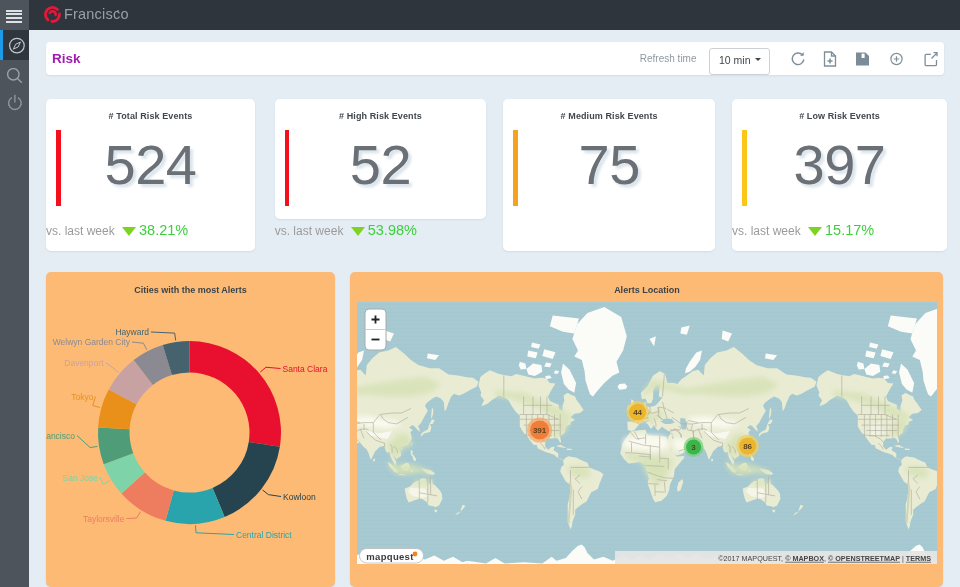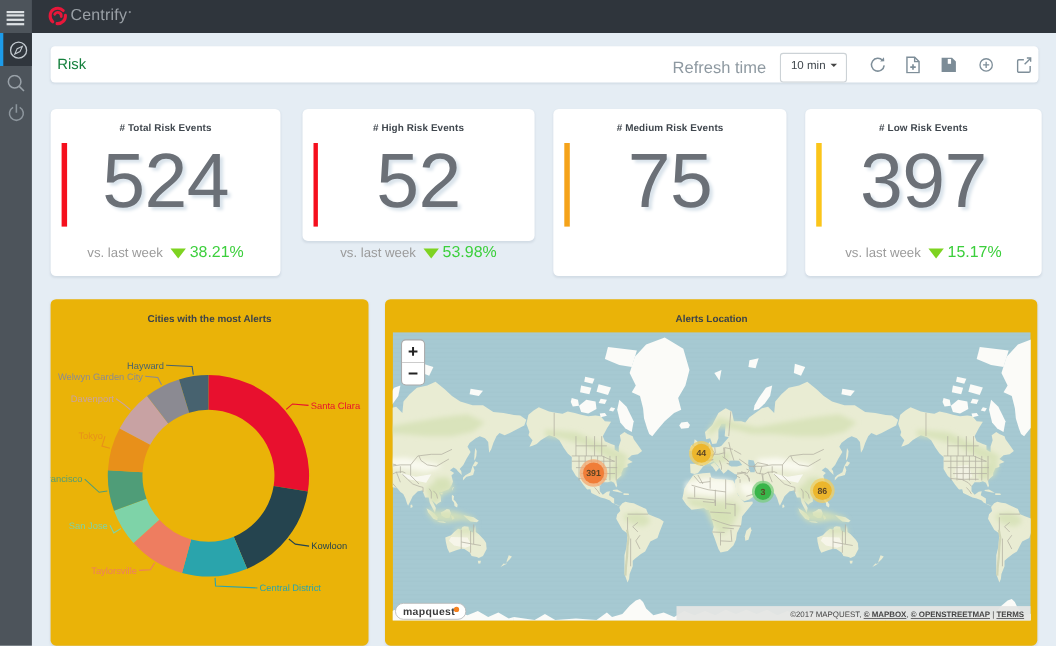--- a/index.html
+++ b/index.html
@@ -3,51 +3,51 @@
 * {margin:0;padding:0;box-sizing:border-box}
 html,body {width:960px;height:587px;overflow:hidden;font-family:"Liberation Sans",sans-serif;background:#e5edf4}
 #topbar {position:absolute;left:0;top:0;width:960px;height:30px;background:#2f353c}
 #burger {position:absolute;left:0;top:0;width:29px;height:30px;background:#4d545b}
 #burger span {position:absolute;left:6px;width:16px;height:2px;background:#dde1e4}
 #logo {position:absolute;left:43px;top:5px}
 #brand {position:absolute;left:64px;top:6px;font-size:14.5px;color:#9aa0a6;letter-spacing:0.2px}
 #sidebar {position:absolute;left:0;top:30px;width:29px;height:557px;background:#4d545b}
 #active {position:absolute;left:0;top:0;width:29px;height:30px;background:#30363d;border-left:3px solid #1d9be9}
 .hcard {position:absolute;left:46px;top:42px;width:897.5px;height:33px;background:#fff;border-radius:4px;box-shadow:0 1px 2px rgba(110,130,150,0.15)}
-#risk {position:absolute;left:6px;top:9px;font-size:13.5px;font-weight:normal;color:#15803d}
-#rt {position:absolute;right:247px;top:11px;font-size:15px;color:#8e99a1}
+#risk {position:absolute;left:6px;top:9px;font-size:13.5px;font-weight:bold;color:#a21caf}
+#rt {position:absolute;right:247px;top:11px;font-size:10px;color:#8e99a1}
 #dd {position:absolute;right:173.5px;top:6px;width:61px;height:27px;background:#fff;border:1px solid #ccd2d6;border-radius:3px}
 #dd .t {position:absolute;left:9px;top:4.5px;font-size:10.5px;color:#3f464c}
 #dd .c {position:absolute;right:8px;top:8.5px;width:0;height:0;border-left:3px solid transparent;border-right:3px solid transparent;border-top:3.8px solid #444}
 .hic {position:absolute;top:50.5px}
 .card {position:absolute;background:#fff;border-radius:5px;box-shadow:0 1px 2px rgba(110,130,150,0.15)}
 .ct {position:absolute;top:12px;left:0;width:100%;text-align:center;font-size:9px;font-weight:bold;color:#40474e;letter-spacing:0.1px}
 .bar {position:absolute;left:10px;top:31px;width:4.5px;height:76px}
-.num {position:absolute;top:27.5px;left:0;width:100%;text-align:center;font-size:70px;line-height:75px;color:#6b7077;text-shadow:3px 3px 3px #d9e3eb;letter-spacing:-0.5px}
-.wk {position:absolute;top:123px;left:0;width:100%;text-align:center;font-size:12px;color:#9b9b9b}
+.num {position:absolute;top:27.5px;left:0;width:100%;text-align:center;font-size:56px;line-height:75px;color:#6b7077;text-shadow:3px 3px 3px #d9e3eb;letter-spacing:-0.5px}
+.wk {position:absolute;top:123px;left:0;width:100%;text-align:left;font-size:12px;color:#9b9b9b}
 .tri {display:inline-block;width:0;height:0;border-left:7.5px solid transparent;border-right:7.5px solid transparent;border-top:9px solid #7ed321;margin:0 3px 0 4px;vertical-align:-1px}
 .grn {font-size:14.5px;color:#3ccf3c}
-.bigcard {position:absolute;top:272px;background:#eab308;border-radius:5px;box-shadow:0 1px 2px rgba(110,130,150,0.15)}
+.bigcard {position:absolute;top:272px;background:#fdba74;border-radius:5px;box-shadow:0 1px 2px rgba(110,130,150,0.15)}
 .bt {position:absolute;top:13px;left:0;width:100%;text-align:center;font-size:9px;font-weight:bold;color:#3c434a}
 </style></head>
 <body>
 <div id="topbar">
   <div id="burger">
       <span style="top:9.5px"></span>
       <span style="top:13.2px"></span>
       <span style="top:16.9px"></span>
       <span style="top:20.6px"></span>
     </div>
   <svg id="logo" width="19" height="19" viewBox="0 0 19 19" fill="none" stroke="#e8173a" stroke-linecap="round">
     <path d="M2.74,7.69 A7,7 0 0 1 14.45,4.55" stroke-width="2.8"></path>
     <path d="M16.47,8.89 A7,7 0 0 1 8.89,16.47" stroke-width="2.8"></path>
     <path d="M5.0,14.86 A7,7 0 0 1 2.62,8.73" stroke-width="2.8"></path>
     <path d="M6.73,7.9 A3.2,3.2 0 0 1 12.65,10.06" stroke-width="2.5"></path>
   </svg>
-  <div id="brand">Centrify</div>
+  <div id="brand">Francisco</div>
     <div style="position:absolute;left:117px;top:10px;width:1.5px;height:1.5px;border-radius:1px;background:#9aa0a6;opacity:0.85"></div>
 </div>
 <div id="sidebar">
   <div id="active">
     <svg width="26" height="30" viewBox="0 0 26 30" fill="none" stroke="#c2c9cf" stroke-width="1.2">
       <circle cx="13.9" cy="15.6" r="7.3"></circle>
       <polygon points="17.4,12.1 15.2,16.9 10.4,19.1 12.6,14.3" stroke-width="1"></polygon>
     </svg>
   </div>
   <svg style="position:absolute;left:0;top:38px" width="29" height="22" viewBox="0 0 29 22" fill="none" stroke="#99a1a8" stroke-width="1.4">

